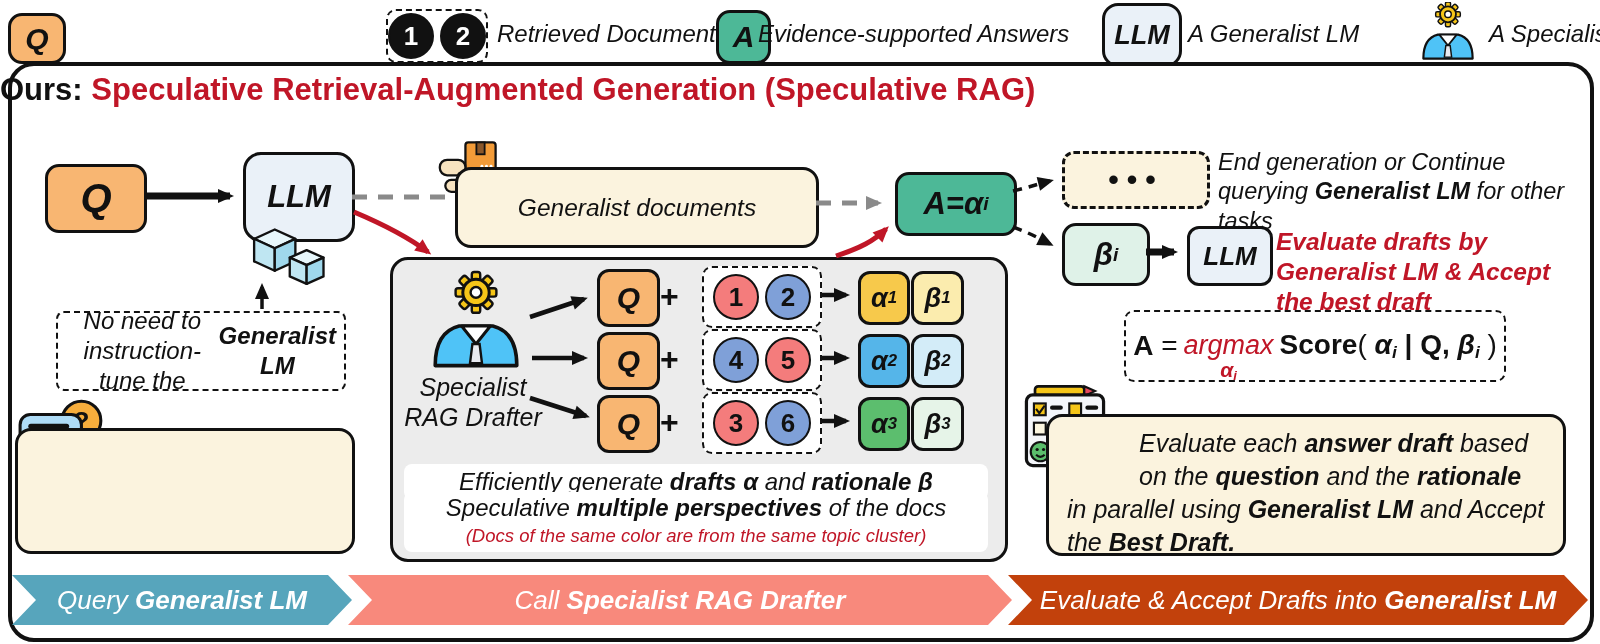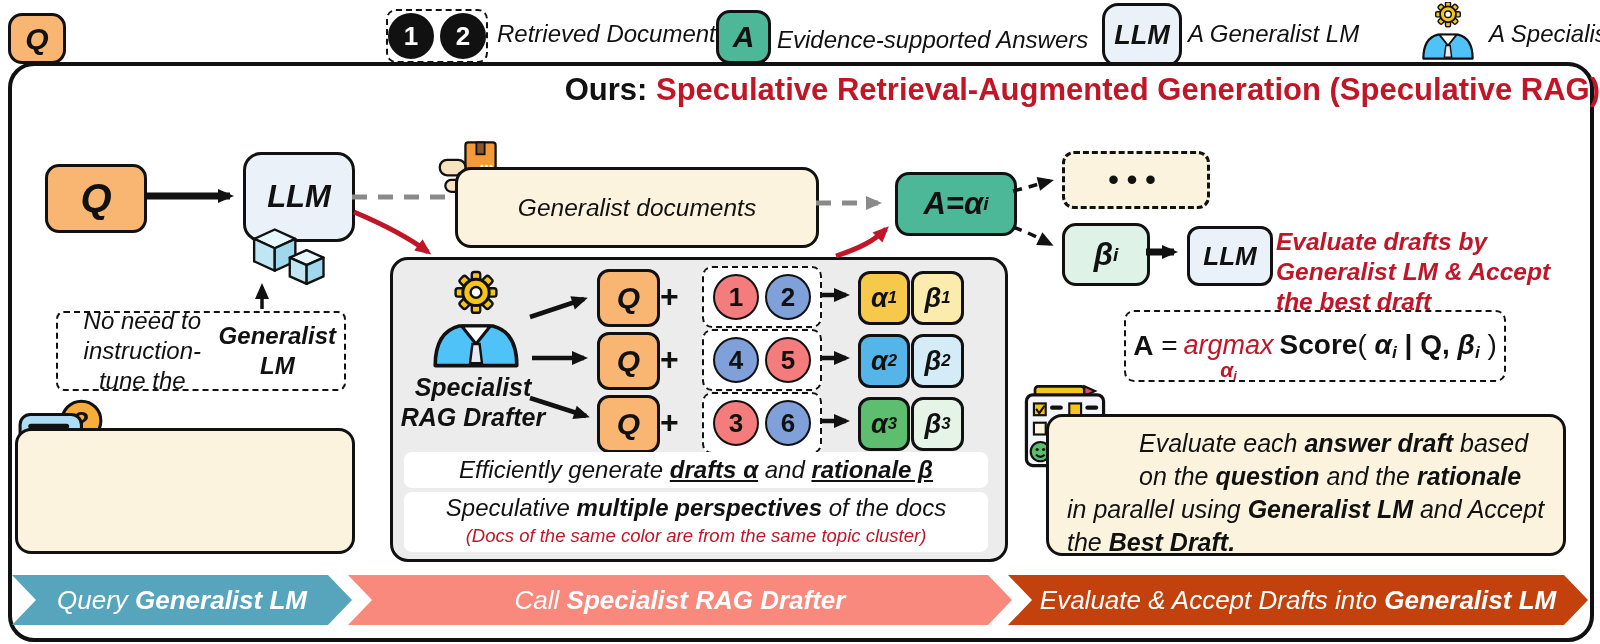--- a/index.html
+++ b/index.html
@@ -6,21 +6,21 @@
   .canvas{position:relative;width:1600px;height:644px;background:#fff;
           font-family:"Liberation Sans",sans-serif;color:#111;overflow:hidden;}
   .abs{position:absolute;}
   .rbox{position:absolute;border:3px solid #111;border-radius:14px;
         display:flex;align-items:center;justify-content:center;}
   .glyph{font-weight:700;font-style:italic;}
   .it{font-style:italic;}
   .legend-label{position:absolute;top:20px;font-size:24px;font-style:italic;white-space:nowrap;}
   .frame{position:absolute;left:8px;top:62px;width:1578px;height:572px;
          border:4px solid #111;border-radius:26px;background:#fff;}
-  .title{position:absolute;left:0;top:72px;width:100%;text-align:right;
+  .title{position:absolute;left:0;top:72px;width:100%;text-align:left;
          font-size:31px;font-weight:700;}
   .notebox{position:absolute;background:#FBF3DE;border:3px solid #111;border-radius:16px;}
   .docwrap{position:absolute;background:#fff;border:2.5px dashed #111;border-radius:10px;
            display:flex;align-items:center;justify-content:center;gap:6px;}
   .doccirc{width:42px;height:42px;border-radius:50%;border:2.5px solid #111;
            display:flex;align-items:center;justify-content:center;
            font-size:26px;font-weight:700;}
   .greekbox{position:absolute;border:3px solid #111;border-radius:12px;
             display:flex;align-items:center;justify-content:center;font-size:27px;}
   .strip{position:absolute;background:#fff;border-radius:8px;text-align:center;}
@@ -39,21 +39,21 @@
 
   <div class="rbox glyph" style="left:8px;top:13px;width:52px;height:45px;background:#F8B672;font-size:30px;">Q</div>
 
   <div class="docwrap" style="left:386px;top:9px;width:98px;height:50px;">
     <span class="doccirc" style="background:#111;color:#fff;">1</span>
     <span class="doccirc" style="background:#111;color:#fff;">2</span>
   </div>
   <div class="legend-label" style="left:497px;">Retrieved Documents</div>
 
   <div class="rbox glyph" style="left:716px;top:10px;width:49px;height:48px;background:#4DB897;font-size:30px;">A</div>
-  <div class="legend-label" style="left:777px;margin-top:6px;">Evidence-supported Answers</div>
+  <div class="legend-label" style="left:758px;">Evidence-supported Answers</div>
 
   <div class="rbox it" style="left:1102px;top:3px;width:74px;height:58px;background:#EAF1F8;font-size:27px;font-weight:600;border-radius:16px;">LLM</div>
   <div class="legend-label" style="left:1188px;">A Generalist LM</div>
 
   <svg class="abs" style="left:1418px;top:2px;" width="60" height="58" viewBox="0 0 80 80">
     <g transform="translate(40,17)">
       <g fill="#F5C518" stroke="#111" stroke-width="2">
         <rect x="-3.5" y="-17" width="7" height="9" rx="2"></rect>
         <rect x="-3.5" y="-17" width="7" height="9" rx="2" transform="rotate(45)"></rect>
         <rect x="-3.5" y="-17" width="7" height="9" rx="2" transform="rotate(90)"></rect>
@@ -144,21 +144,21 @@
         <rect x="-3.5" y="-17" width="7" height="9" rx="2" transform="rotate(270)"></rect>
         <rect x="-3.5" y="-17" width="7" height="9" rx="2" transform="rotate(315)"></rect>
       </g>
       <circle r="11" fill="#F5C518" stroke="#111" stroke-width="2.5"></circle>
       <circle r="4.5" fill="#fff" stroke="#111" stroke-width="2"></circle>
     </g>
     <path d="M6,78 Q6,50 26,45 L54,45 Q74,50 74,78 Z" fill="#4FC3F7" stroke="#111" stroke-width="3" stroke-linejoin="round"></path>
     <polygon points="28,45 40,60 52,45" fill="#fff" stroke="#111" stroke-width="2.5" stroke-linejoin="round"></polygon>
     <polygon points="37,60 43,60 45,76 35,76" fill="#E8EAF0" stroke="#111" stroke-width="2"></polygon>
   </svg>
-  <div class="abs" style="left:388px;top:372px;width:170px;text-align:center;font-size:25px;font-weight:700;font-style:italic;line-height:1.2;">
+  <div class="abs" style="left:388px;top:372px;width:170px;text-align:center;font-size:25px;font-weight:400;font-style:italic;line-height:1.2;">
     <div>Specialist</div>
     <div>RAG Drafter</div>
   </div>
 
   <div class="rbox glyph" style="left:597px;top:269px;width:57px;height:52px;background:#F8B672;font-size:30px;border-radius:12px;">Q</div>
   <div class="abs" style="left:660px;top:278px;font-size:32px;font-weight:700;">+</div>
   <div class="docwrap" style="left:702px;top:266px;width:116px;height:58px;">
     <span class="doccirc" style="background: rgb(244, 124, 124);">1</span>
     <span class="doccirc" style="background: rgb(127, 160, 216);">2</span>
   </div>
@@ -194,33 +194,34 @@
   </div>
   <div class="greekbox" style="left: 858px; top: 397px; width: 46px; height: 48px; background: rgb(92, 190, 110);">
       <span style="font-weight: 700; font-style: italic;">α</span>
       <span style="font-weight: 700; font-style: italic; font-size: 0.62em; vertical-align: -0.22em;">3</span>
     </div>
   <div class="greekbox" style="left: 911px; top: 397px; width: 47px; height: 48px; background: rgb(230, 244, 232);">
       <span style="font-weight: 700; font-style: italic;">β</span>
       <span style="font-weight: 700; font-style: italic; font-size: 0.62em; vertical-align: -0.22em;">3</span>
     </div>
 
-  <div class="strip it" style="left:404px;top:452px;width:584px;height:36px;font-size:24px;line-height:36px;"><span>Efficiently generate </span><span style="font-weight: 700; text-decoration: underline;">drafts α</span><span> and </span><span style="font-weight: 700; text-decoration: underline;">rationale β</span></div>
+  <div class="strip it" style="left:404px;top:464px;width:584px;height:36px;font-size:24px;line-height:36px;"><span>Efficiently generate </span><span style="font-weight: 700; text-decoration: underline;">drafts α</span><span> and </span><span style="font-weight: 700; text-decoration: underline;">rationale β</span></div>
   <div class="strip" style="left:404px;top:492px;width:584px;height:60px;">
     <div class="it" style="font-size:24px;line-height:32px;"><span>Speculative </span><span style="font-weight: 700;">multiple perspectives</span><span> of the docs</span></div>
     <div class="it" style="font-size: 18.5px; line-height: 24px; color: rgb(192, 22, 39);">(Docs of the same color are from the same topic cluster)</div>
   </div>
 
   <div class="rbox" style="left:895px;top:172px;width:116px;height:58px;background:#4DB897;font-size:31px;border-width:3.5px;">
       <span style="font-weight: 700; font-style: italic;">A=α</span>
       <span style="font-weight: 700; font-style: italic; font-size: 0.62em; vertical-align: -0.22em;">i</span>
     </div>
 
   <div class="abs" style="left:1062px;top:151px;width:142px;height:52px;background:#FBF3DE;border:3px dashed #111;border-radius:12px;
        display:flex;align-items:center;justify-content:center;font-size:30px;font-weight:700;letter-spacing:8px;">•••</div>
+  <div class="abs it" style="left:1218px;top:148px;width:368px;font-size:23.5px;line-height:1.25;"><span>End generation or Continue querying </span><span style="font-weight: 700;">Generalist LM</span><span> for other tasks</span></div>
 
   <div class="rbox" style="left:1062px;top:223px;width:82px;height:57px;background:#DFF2E8;font-size:31px;border-width:3.5px;">
       <span style="font-weight: 700; font-style: italic;">β</span>
       <span style="font-weight: 700; font-style: italic; font-size: 0.62em; vertical-align: -0.22em;">i</span>
     </div>
   <div class="rbox it" style="left:1187px;top:226px;width:80px;height:54px;background:#EAF1F8;font-size:26px;font-weight:600;border-radius:12px;">LLM</div>
   <div class="abs it" style="left: 1276px; top: 227px; width: 308px; font-size: 24.5px; line-height: 1.22; color: rgb(192, 22, 39);"><span style="font-weight: 700;">Evaluate drafts by Generalist LM &amp; Accept the best draft</span></div>
 
   <div class="abs" style="left:1124px;top:310px;width:378px;height:68px;border:2.5px dashed #111;border-radius:10px;
        display:flex;align-items:center;justify-content:center;font-size:28px;">

